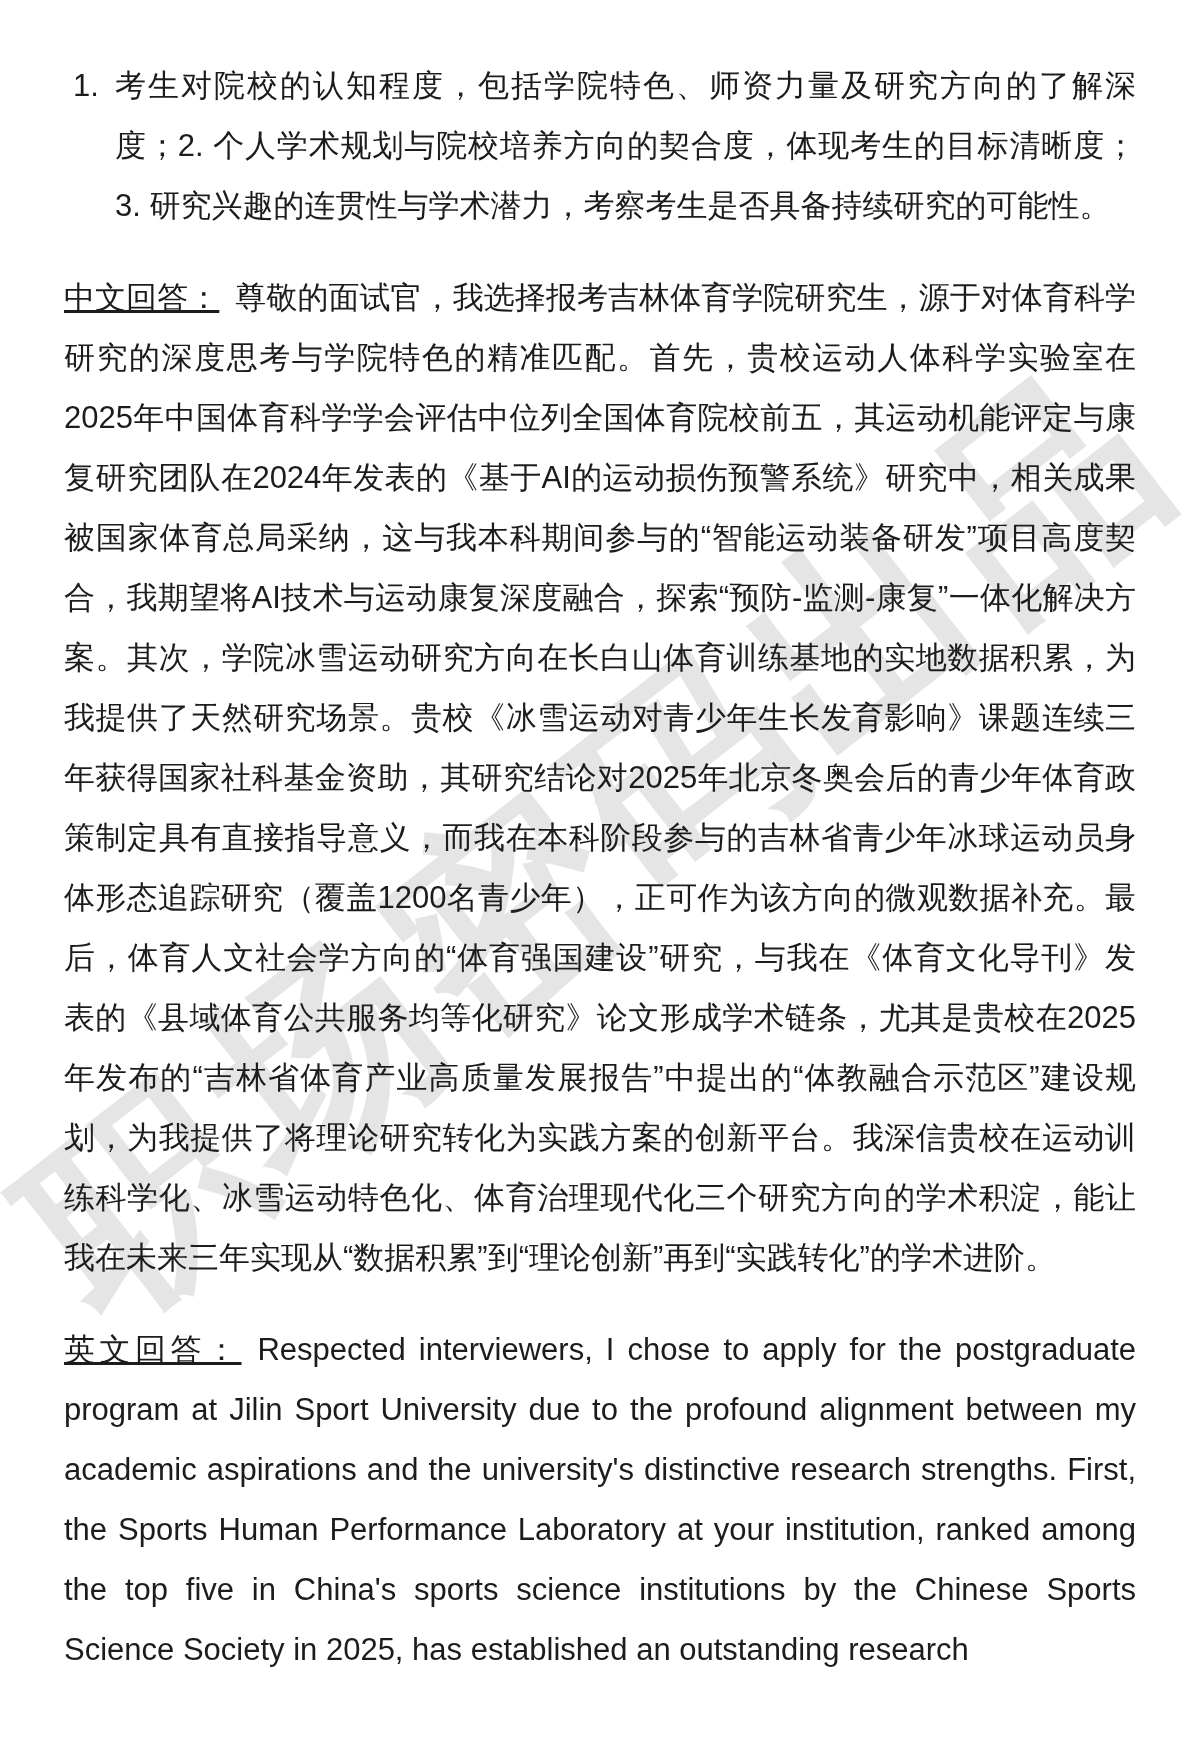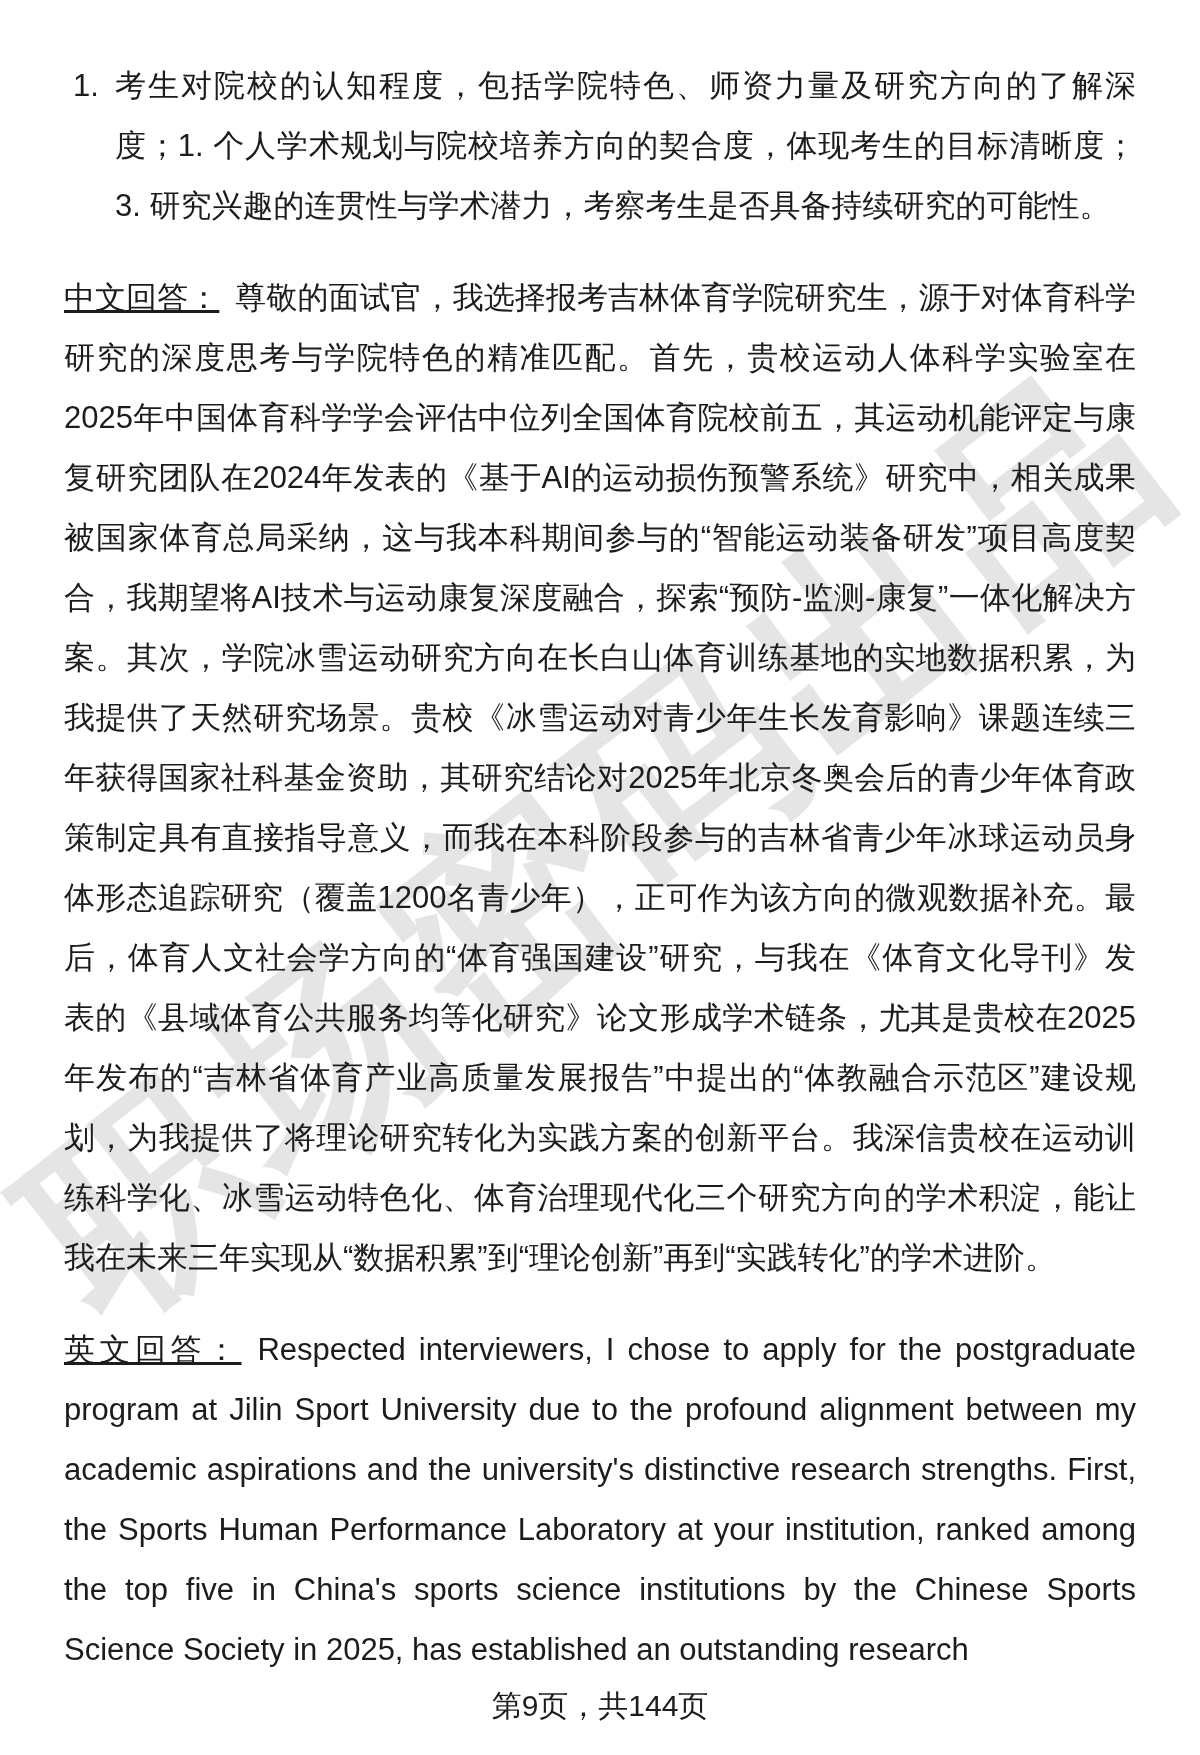--- a/index.html
+++ b/index.html
@@ -75,28 +75,27 @@
 <body>
 
 <div class="page">
 
   <div class="watermark">职场密码出品</div>
 
   <div class="content">
 
     <div class="list-item">
       <span class="list-num">1.</span>
-      <span class="list-text">考生对院校的认知程度，包括学院特色、师资力量及研究方向的了解深度；1. 个人学术规划与院校培养方向的契合度，体现考生的目标清晰度；3. 研究兴趣的连贯性与学术潜力，考察考生是否具备持续研究的可能性。</span>
+      <span class="list-text">考生对院校的认知程度，包括学院特色、师资力量及研究方向的了解深度；2. 个人学术规划与院校培养方向的契合度，体现考生的目标清晰度；3. 研究兴趣的连贯性与学术潜力，考察考生是否具备持续研究的可能性。</span>
     </div>
 
     <p class="para">
       <span class="para-label">中文回答：</span><span>尊敬的面试官，我选择报考吉林体育学院研究生，源于对体育科学研究的深度思考与学院特色的精准匹配。首先，贵校运动人体科学实验室在2025年中国体育科学学会评估中位列全国体育院校前五，其运动机能评定与康复研究团队在2024年发表的《基于AI的运动损伤预警系统》研究中，相关成果被国家体育总局采纳，这与我本科期间参与的“智能运动装备研发”项目高度契合，我期望将AI技术与运动康复深度融合，探索“预防-监测-康复”一体化解决方案。其次，学院冰雪运动研究方向在长白山体育训练基地的实地数据积累，为我提供了天然研究场景。贵校《冰雪运动对青少年生长发育影响》课题连续三年获得国家社科基金资助，其研究结论对2025年北京冬奥会后的青少年体育政策制定具有直接指导意义，而我在本科阶段参与的吉林省青少年冰球运动员身体形态追踪研究（覆盖1200名青少年），正可作为该方向的微观数据补充。最后，体育人文社会学方向的“体育强国建设”研究，与我在《体育文化导刊》发表的《县域体育公共服务均等化研究》论文形成学术链条，尤其是贵校在2025年发布的“吉林省体育产业高质量发展报告”中提出的“体教融合示范区”建设规划，为我提供了将理论研究转化为实践方案的创新平台。我深信贵校在运动训练科学化、冰雪运动特色化、体育治理现代化三个研究方向的学术积淀，能让我在未来三年实现从“数据积累”到“理论创新”再到“实践转化”的学术进阶。</span>
     </p>
 
     <p class="para">
       <span class="para-label">英文回答：</span><span>Respected interviewers, I chose to apply for the postgraduate program at Jilin Sport University due to the profound alignment between my academic aspirations and the university's distinctive research strengths. First, the Sports Human Performance Laboratory at your institution, ranked among the top five in China's sports science institutions by the Chinese Sports Science Society in 2025, has established an outstanding research</span>
     </p>
 
   </div>
 
-  <div class="footer">第9页，共144页</div>
 
 </div>
 
 </body></html>

